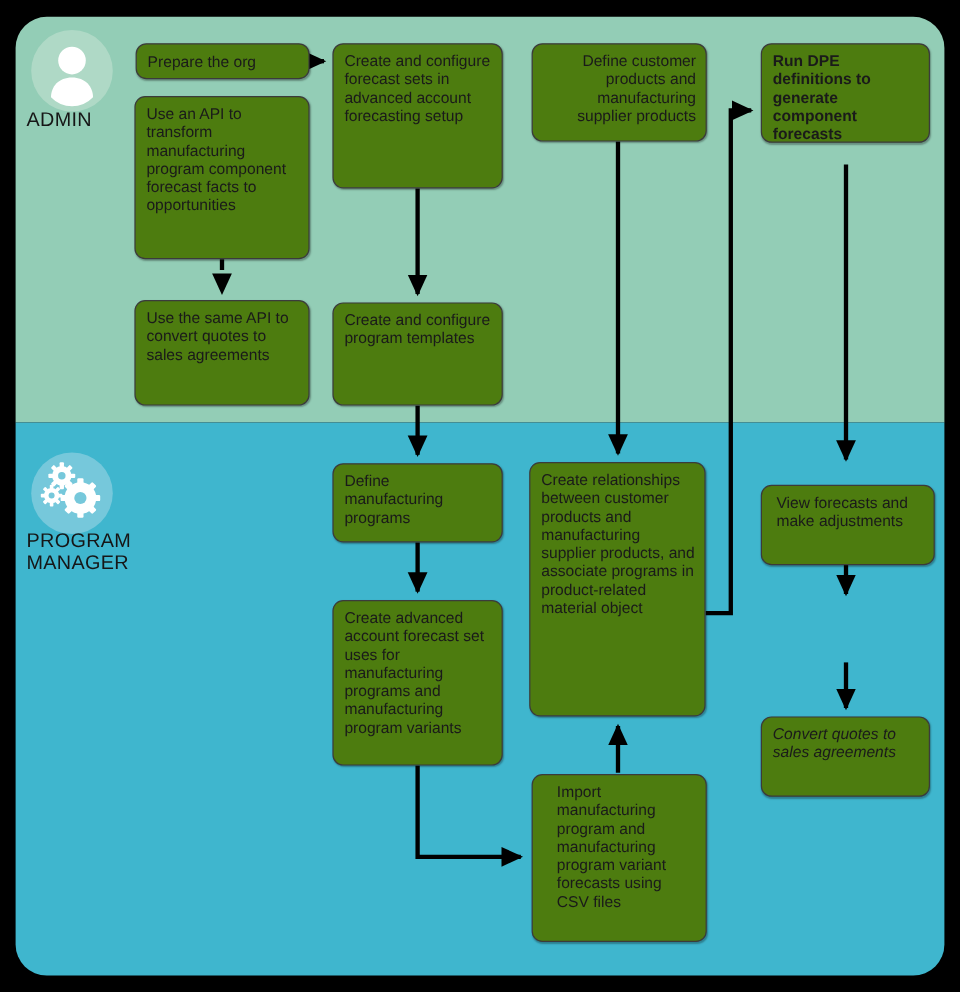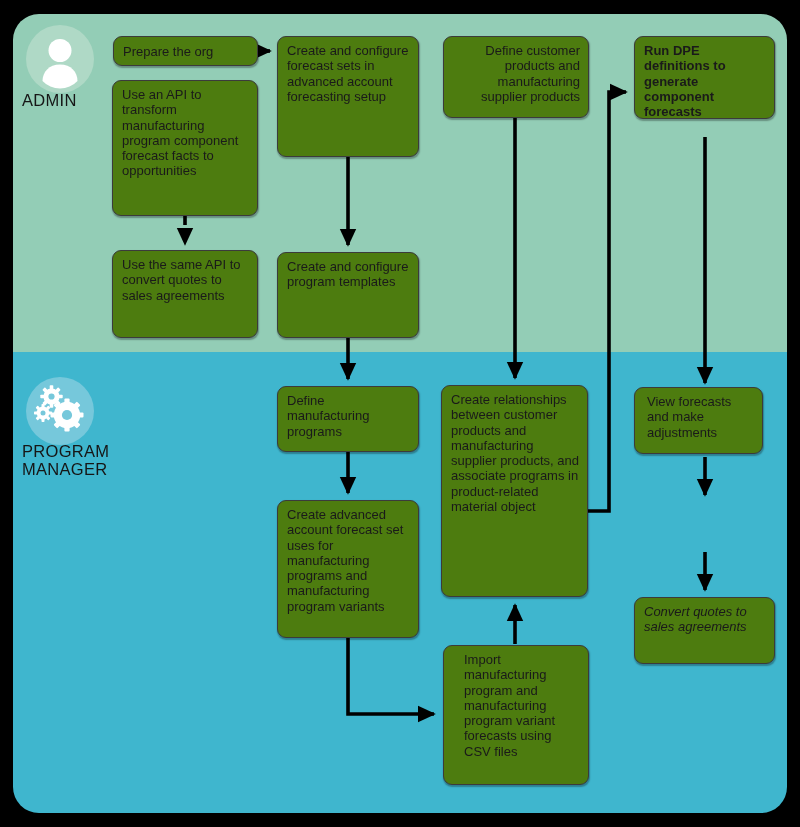--- a/index.html
+++ b/index.html
@@ -199,18 +199,18 @@
   <div class="node" style="left:634px; top:36px; width:141px; height:83px;font-weight:bold;">Run DPE definitions to generate component forecasts</div>
 
   <div class="node" style="left:277px; top:386px; width:142px; height:66px;">Define manufacturing programs</div>
 
   <div class="node" style="left:277px; top:500px; width:142px; height:138px;">Create advanced account forecast set uses for manufacturing programs and manufacturing program variants</div>
 
   <div class="node" style="left:443px; top:645px; width:146px; height:140px;padding-left:20px;">Import manufacturing program and manufacturing program variant forecasts using CSV files</div>
 
   <div class="node" style="left:441px; top:385px; width:147px; height:212px;">Create relationships between customer products and manufacturing supplier products, and associate programs in product-related material object</div>
 
-  <div class="node" style="left:634px; top:387px; width:129px; height:67px;padding-left:12px;">View forecasts and make adjustments</div>
+  <div class="node" style="left:634px; top:404px; width:145px; height:67px;padding-left:12px;">View forecasts and make adjustments</div>
 
 
   <div class="node" style="left:634px; top:597px; width:141px; height:67px;font-style:italic;">Convert quotes to sales agreements</div>
 
 </div>
 
 </body></html>

